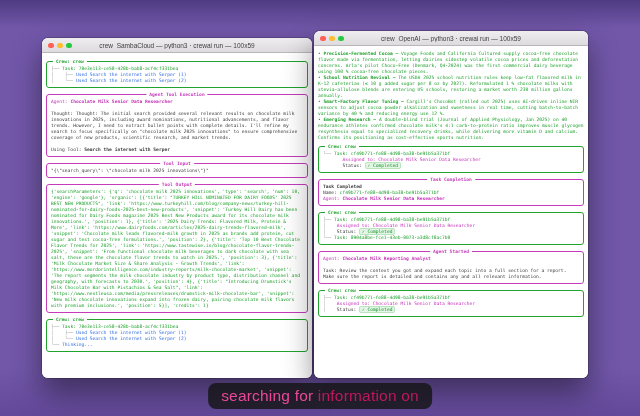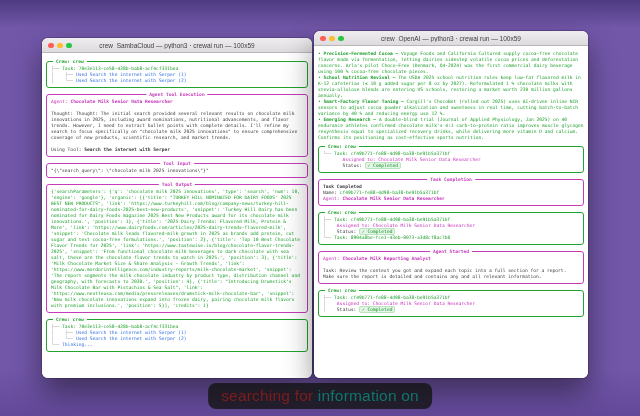--- a/index.html
+++ b/index.html
@@ -65,22 +65,22 @@
     color:#0f8f24;background:#e4f6e6;border:1px solid #b9e4bf;
     border-radius:2px;padding:0 2px;
   }
   
   .caption{
     position:absolute;left:50%;bottom:7px;transform:translateX(-50%);
     background:rgba(22,22,25,0.85);border-radius:8px;
     padding:4px 13px;white-space:nowrap;
     font-size:15.5px;letter-spacing:0.2px;
   }
-  .caption .primary{color:#7f1d1d;}
-  .caption .secondary{color:#0f766e;}
+  .caption .primary{color:#ec4899;}
+  .caption .secondary{color:#be185d;}
 </style>
 </head>
 <body>
 
 <div style="width:100%;height:100%;position:relative;">
 
   <div class="window left">
     <div class="titlebar">
       <span class="lights">
         <span class="light red"></span>

